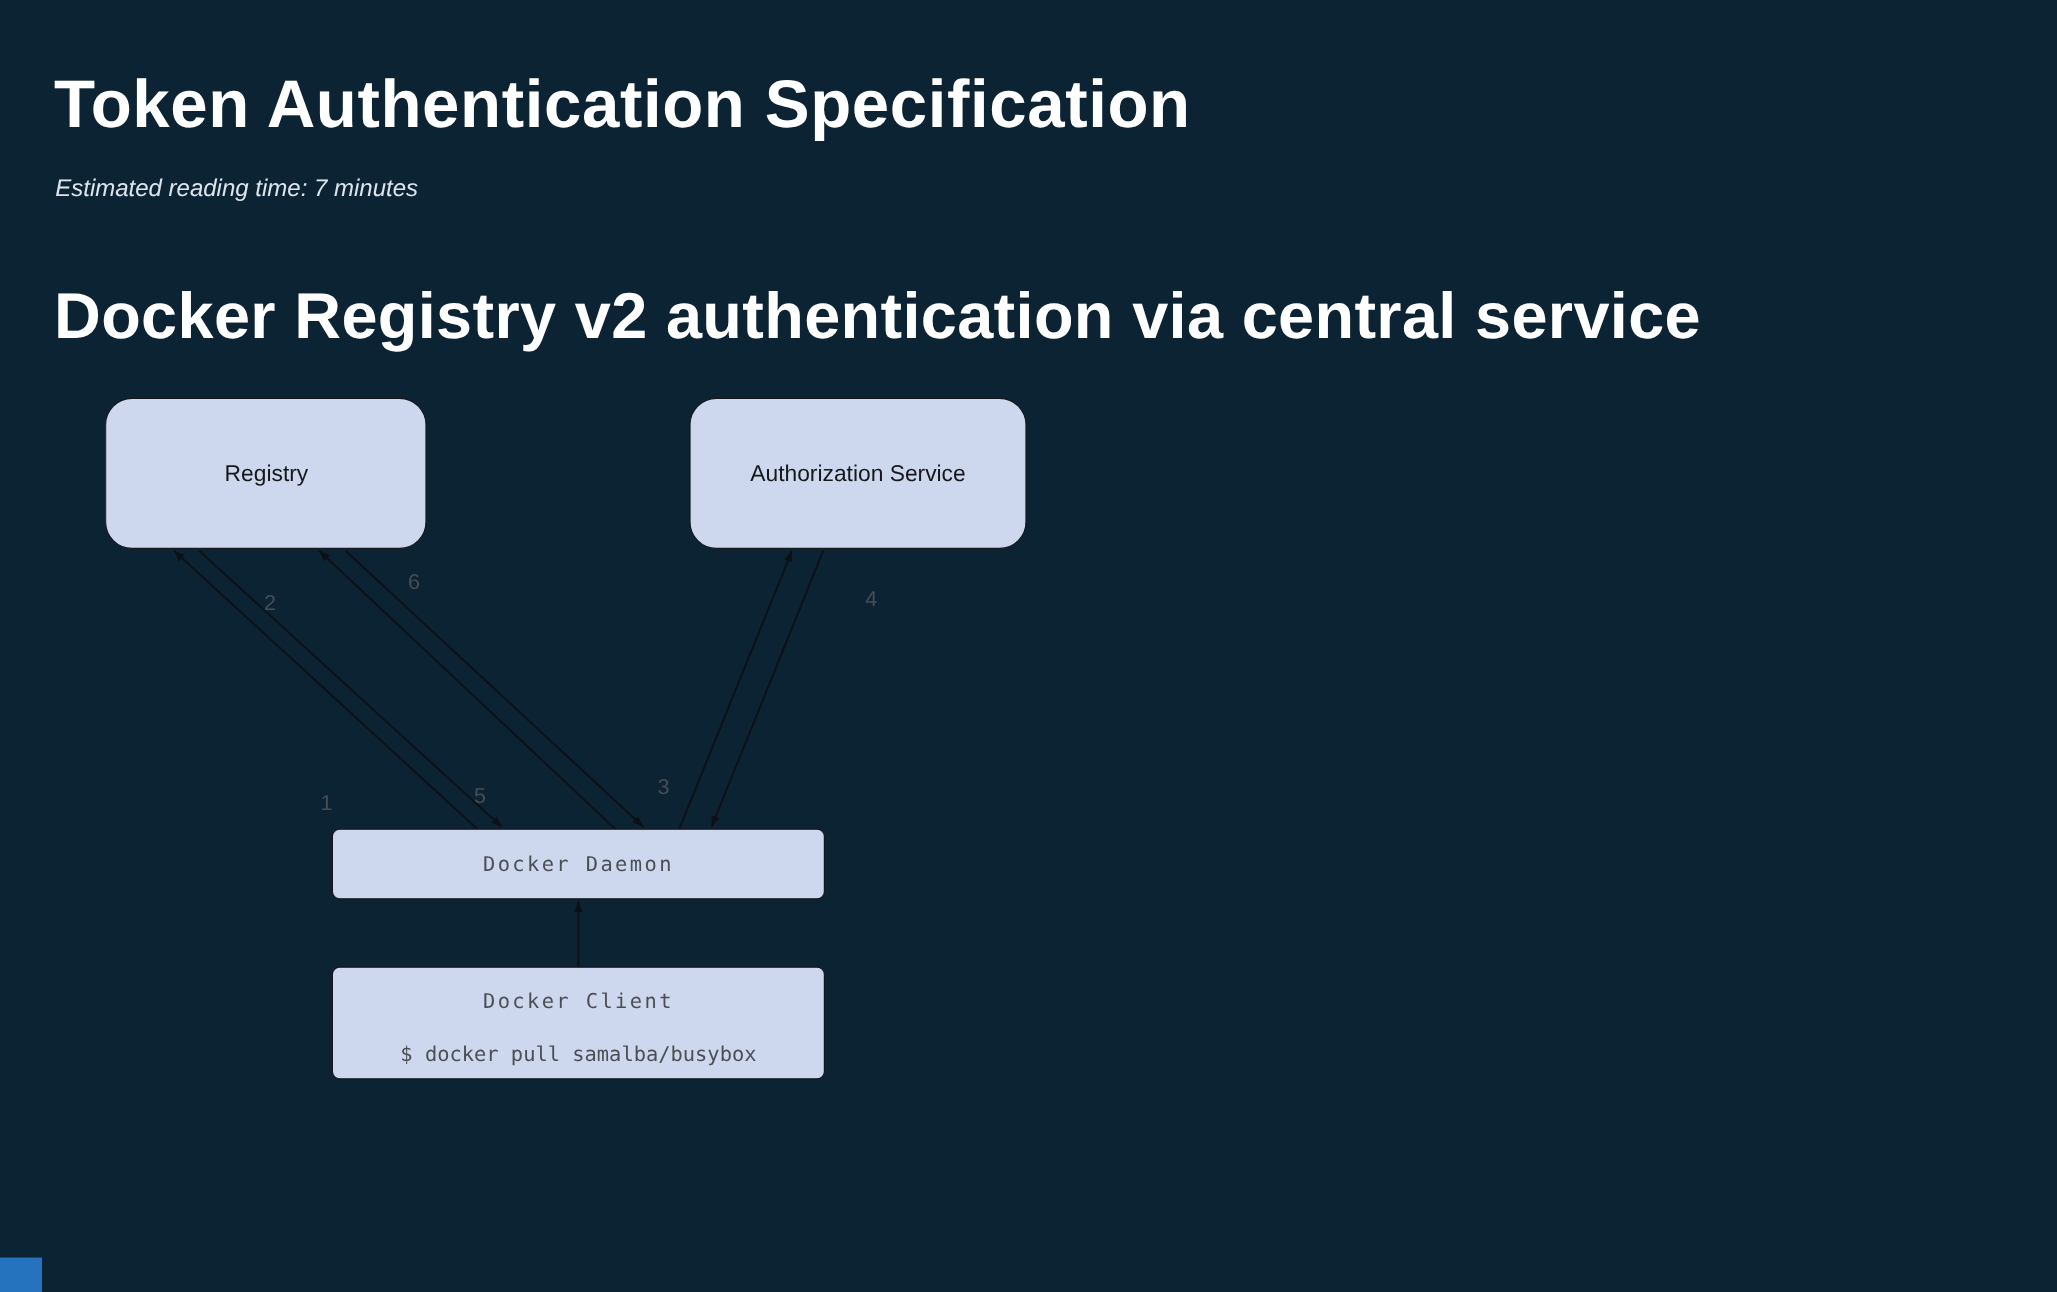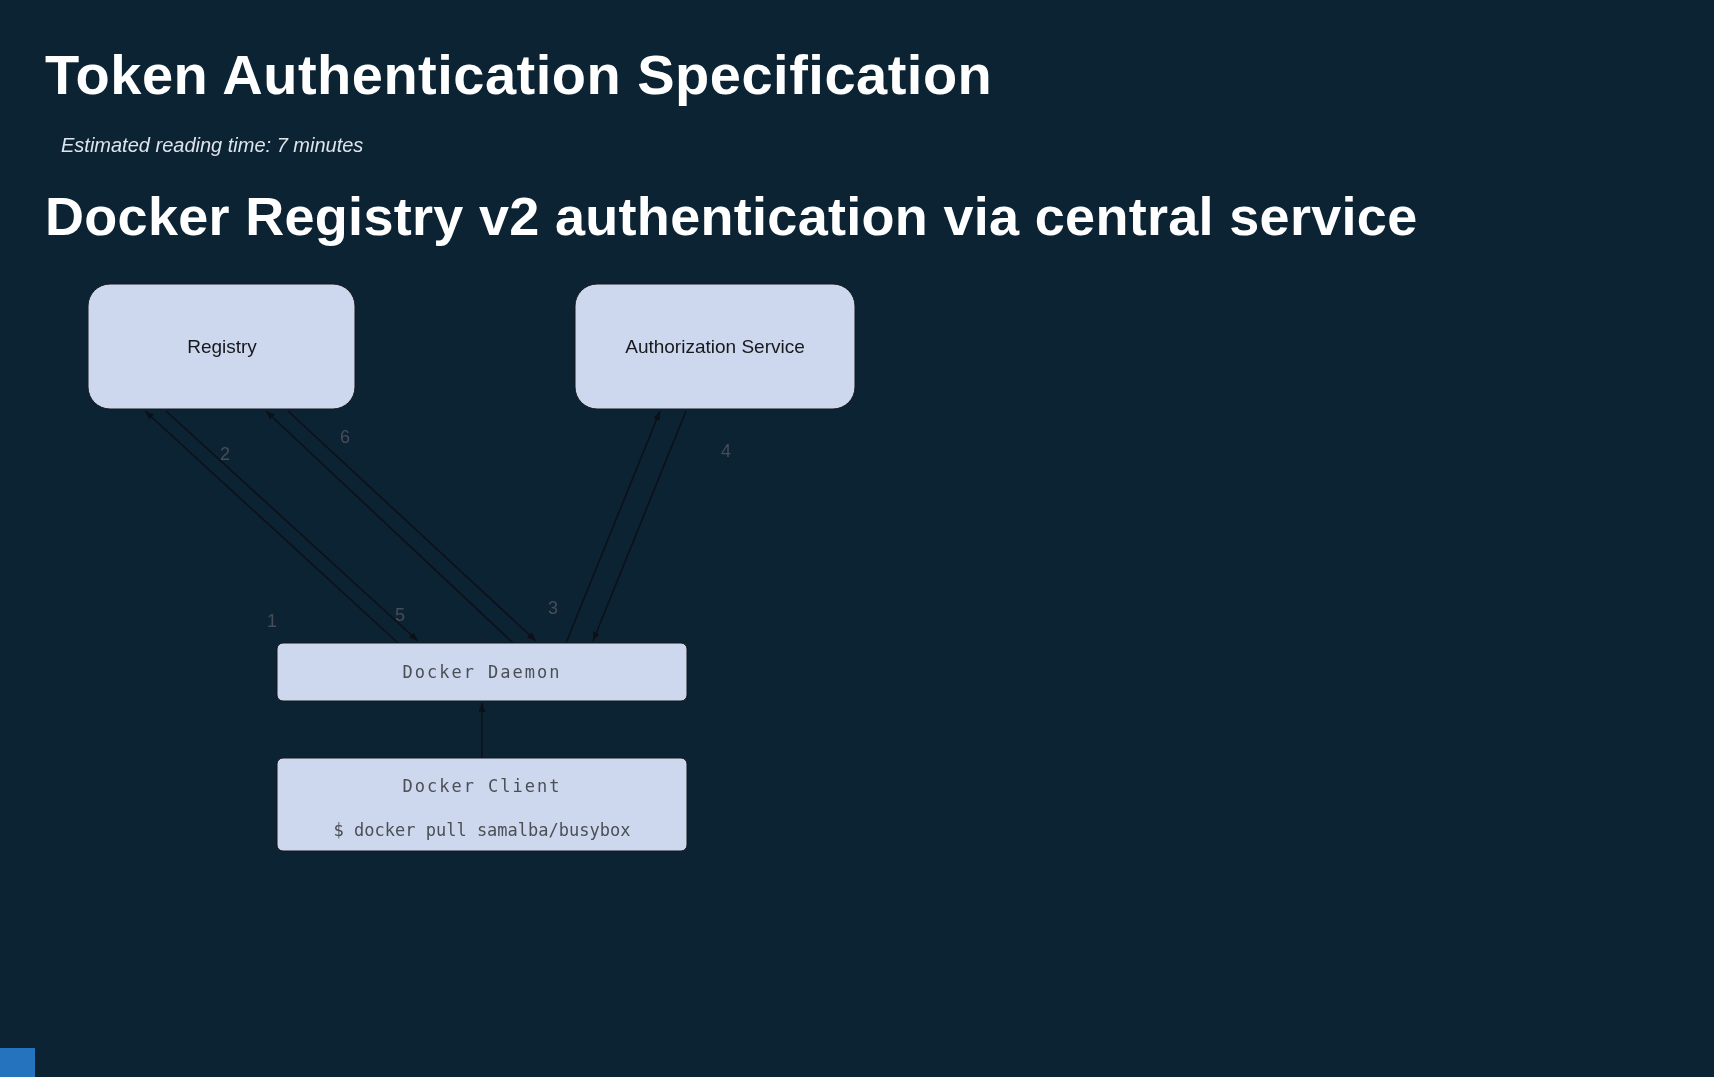--- a/index.html
+++ b/index.html
@@ -13,35 +13,35 @@
   }
   .page {
     padding: 30px 45px 0 45px;
     position: relative;
   }
   h1.title {
     color: #ffffff;
     font-size: 56px;
     font-weight: 700;
     letter-spacing: 0.5px;
-    margin: 14px 0 28px 0;
+    margin: 26px 0 28px 0;
     line-height: 1.1;
   }
   .reading-time {
     color: #dde4eb;
     font-style: italic;
     font-size: 20px;
-    margin: 16px;
+    margin: 1px;
   }
   h2.section-heading {
     color: #ffffff;
     font-size: 54px;
     font-weight: 700;
     letter-spacing: 0.3px;
-    margin: 30px 0 34px 0;
+    margin: 66px 0 34px 0;
     line-height: 1.1;
   }
   .intro {
     color: #e9eef3;
     font-size: 23px;
     margin: 0 0 50px 0;
   }
   .diagram {
     position: relative;
     margin-left: 43px;

